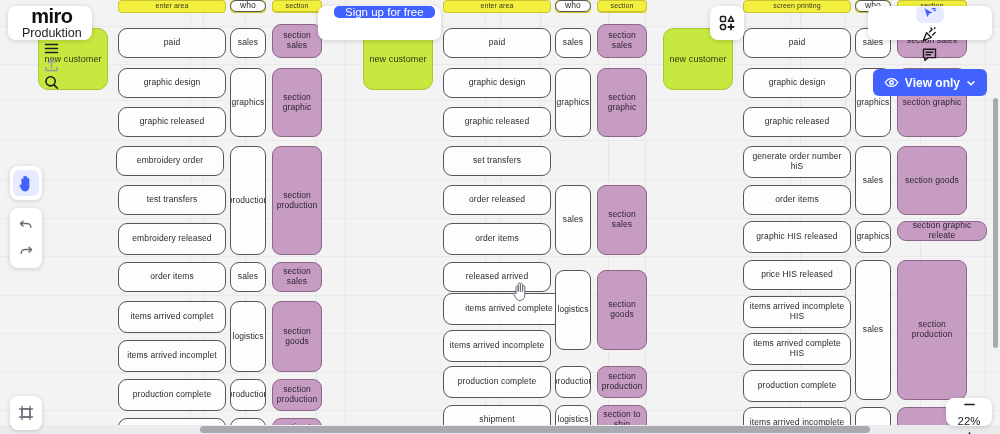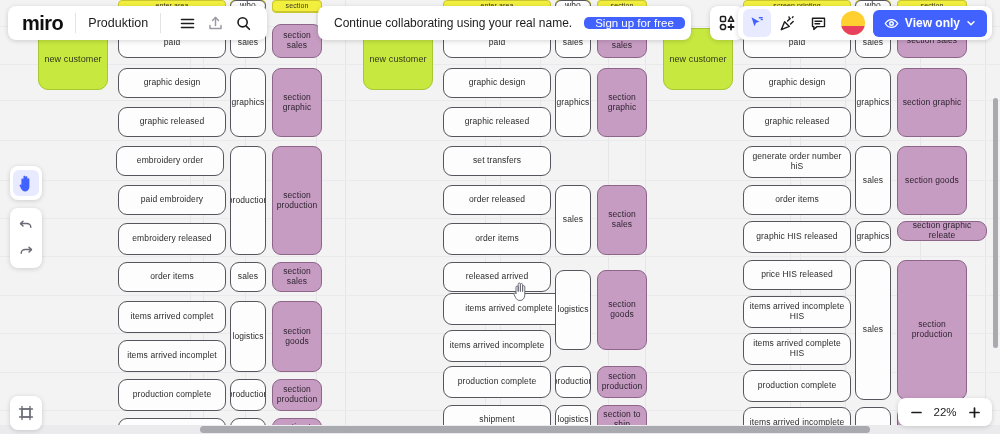--- a/index.html
+++ b/index.html
@@ -27,21 +27,21 @@
     font-size:8.5px;color:#2b2b2b;letter-spacing:.1px;
     padding:2px 3px;overflow:hidden;
   }
   .card.step{background:#fdfdfd;border:1.1px solid #55555c;}
   .card.who{background:#fdfdfd;border:1.1px solid #55555c;}
   .card.section{background:#c79cc3;border:1.1px solid #8c6589;color:#2e2430;}
   .card.header{background:#f2ef3f;border:1px solid #c9c62e;border-radius:4px;font-size:7px;color:#3a3a20;}
   .card.newcust{background:#c6e83f;border:1px solid #a8c733;border-radius:10px;font-size:9px;color:#33371a;}
 
   
-  .chrome{position:absolute;z-index:30;}
+  .chrome{position:absolute;z-index:30;flex-direction:column;}
 
   #topbar-left{
     left:8px;top:6px;height:34px;display:flex;align-items:center;
     background:#fff;border-radius:8px;box-shadow:0 1px 5px rgba(0,0,0,.16);
     padding:0 10px 0 14px;gap:0;
   }
   #logo{font-weight:700;font-size:20px;letter-spacing:-.5px;color:#0f0f10;line-height:1;}
   .sep{width:1px;height:20px;background:#e3e3e6;margin:0 12px;}
   #boardname{font-size:12.5px;color:#1c1c1e;}
   .iconbtn{
@@ -141,21 +141,21 @@
   <div id="groups-layer">
       <div class="group" style="left: 20px; height: 434px;">
         <div class="card header" style="left: 98px; top: 0px; width: 108px; height: 13px;">enter area</div>
         <div class="card header" style="left: 210px; top: 0px; width: 36px; height: 13px;">who</div>
         <div class="card header" style="left: 252px; top: 0px; width: 50px; height: 13px;">section</div>
         <div class="card newcust" style="left: 18px; top: 28px; width: 70px; height: 62px;">new customer</div>
         <div class="card step" style="left: 98px; top: 28px; width: 108px; height: 30px;">paid</div>
         <div class="card step" style="left: 98px; top: 68px; width: 108px; height: 30px;">graphic design</div>
         <div class="card step" style="left: 98px; top: 107px; width: 108px; height: 30px;">graphic released</div>
         <div class="card step" style="left: 96px; top: 146px; width: 108px; height: 30px;">embroidery order</div>
-        <div class="card step" style="left: 98px; top: 185px; width: 108px; height: 30px;">paid embroidery</div>
+        <div class="card step" style="left: 98px; top: 185px; width: 108px; height: 30px;">test transfers</div>
         <div class="card step" style="left: 98px; top: 223px; width: 108px; height: 32px;">embroidery released</div>
         <div class="card step" style="left: 98px; top: 262px; width: 108px; height: 30px;">order items</div>
         <div class="card step" style="left: 98px; top: 301px; width: 108px; height: 32px;">items arrived complet</div>
         <div class="card step" style="left: 98px; top: 340px; width: 108px; height: 32px;">items arrived incomplet</div>
         <div class="card step" style="left: 98px; top: 379px; width: 108px; height: 32px;">production complete</div>
         <div class="card step" style="left: 98px; top: 418px; width: 108px; height: 30px;">shipment</div>
         <div class="card who" style="left: 210px; top: 0px; width: 36px; height: 12px;">who</div>
         <div class="card who" style="left: 210px; top: 28px; width: 36px; height: 30px;">sales</div>
         <div class="card who" style="left: 210px; top: 68px; width: 36px; height: 69px;">graphics</div>
         <div class="card who" style="left: 210px; top: 146px; width: 36px; height: 109px;">production</div>
@@ -275,21 +275,20 @@
     <svg width="17" height="17" viewBox="0 0 17 17">
         <g stroke="#1c1c1e" stroke-width="1.6" fill="none" stroke-linecap="round">
       <circle cx="7.6" cy="7.3" r="4.6"></circle>
           <line x1="11" y1="10.9" x2="14.4" y2="14.3"></line>
     </g>
       </svg>
   </span>
 </div>
 
 <div id="banner" class="chrome">
-  <span id="banner-text">Continue collaborating using your real name.</span>
   <button id="signup">Sign up for free</button>
 </div>
 
 <div id="apps-btn" class="chrome">
   <svg width="18" height="18" viewBox="0 0 18 18">
     <rect x="2.5" y="2.5" width="5" height="5" rx="1" fill="none" stroke="#1c1c1e" stroke-width="1.5"></rect>
     <path d="M13 2.3l2.7 5h-5.4z" fill="none" stroke="#1c1c1e" stroke-width="1.5" stroke-linejoin="round"></path>
     <circle cx="5" cy="13" r="2.6" fill="none" stroke="#1c1c1e" stroke-width="1.5"></circle>
     <g stroke="#1c1c1e" stroke-width="1.8" stroke-linecap="round">
         <line x1="13" y1="10.4" x2="13" y2="15.6"></line>

